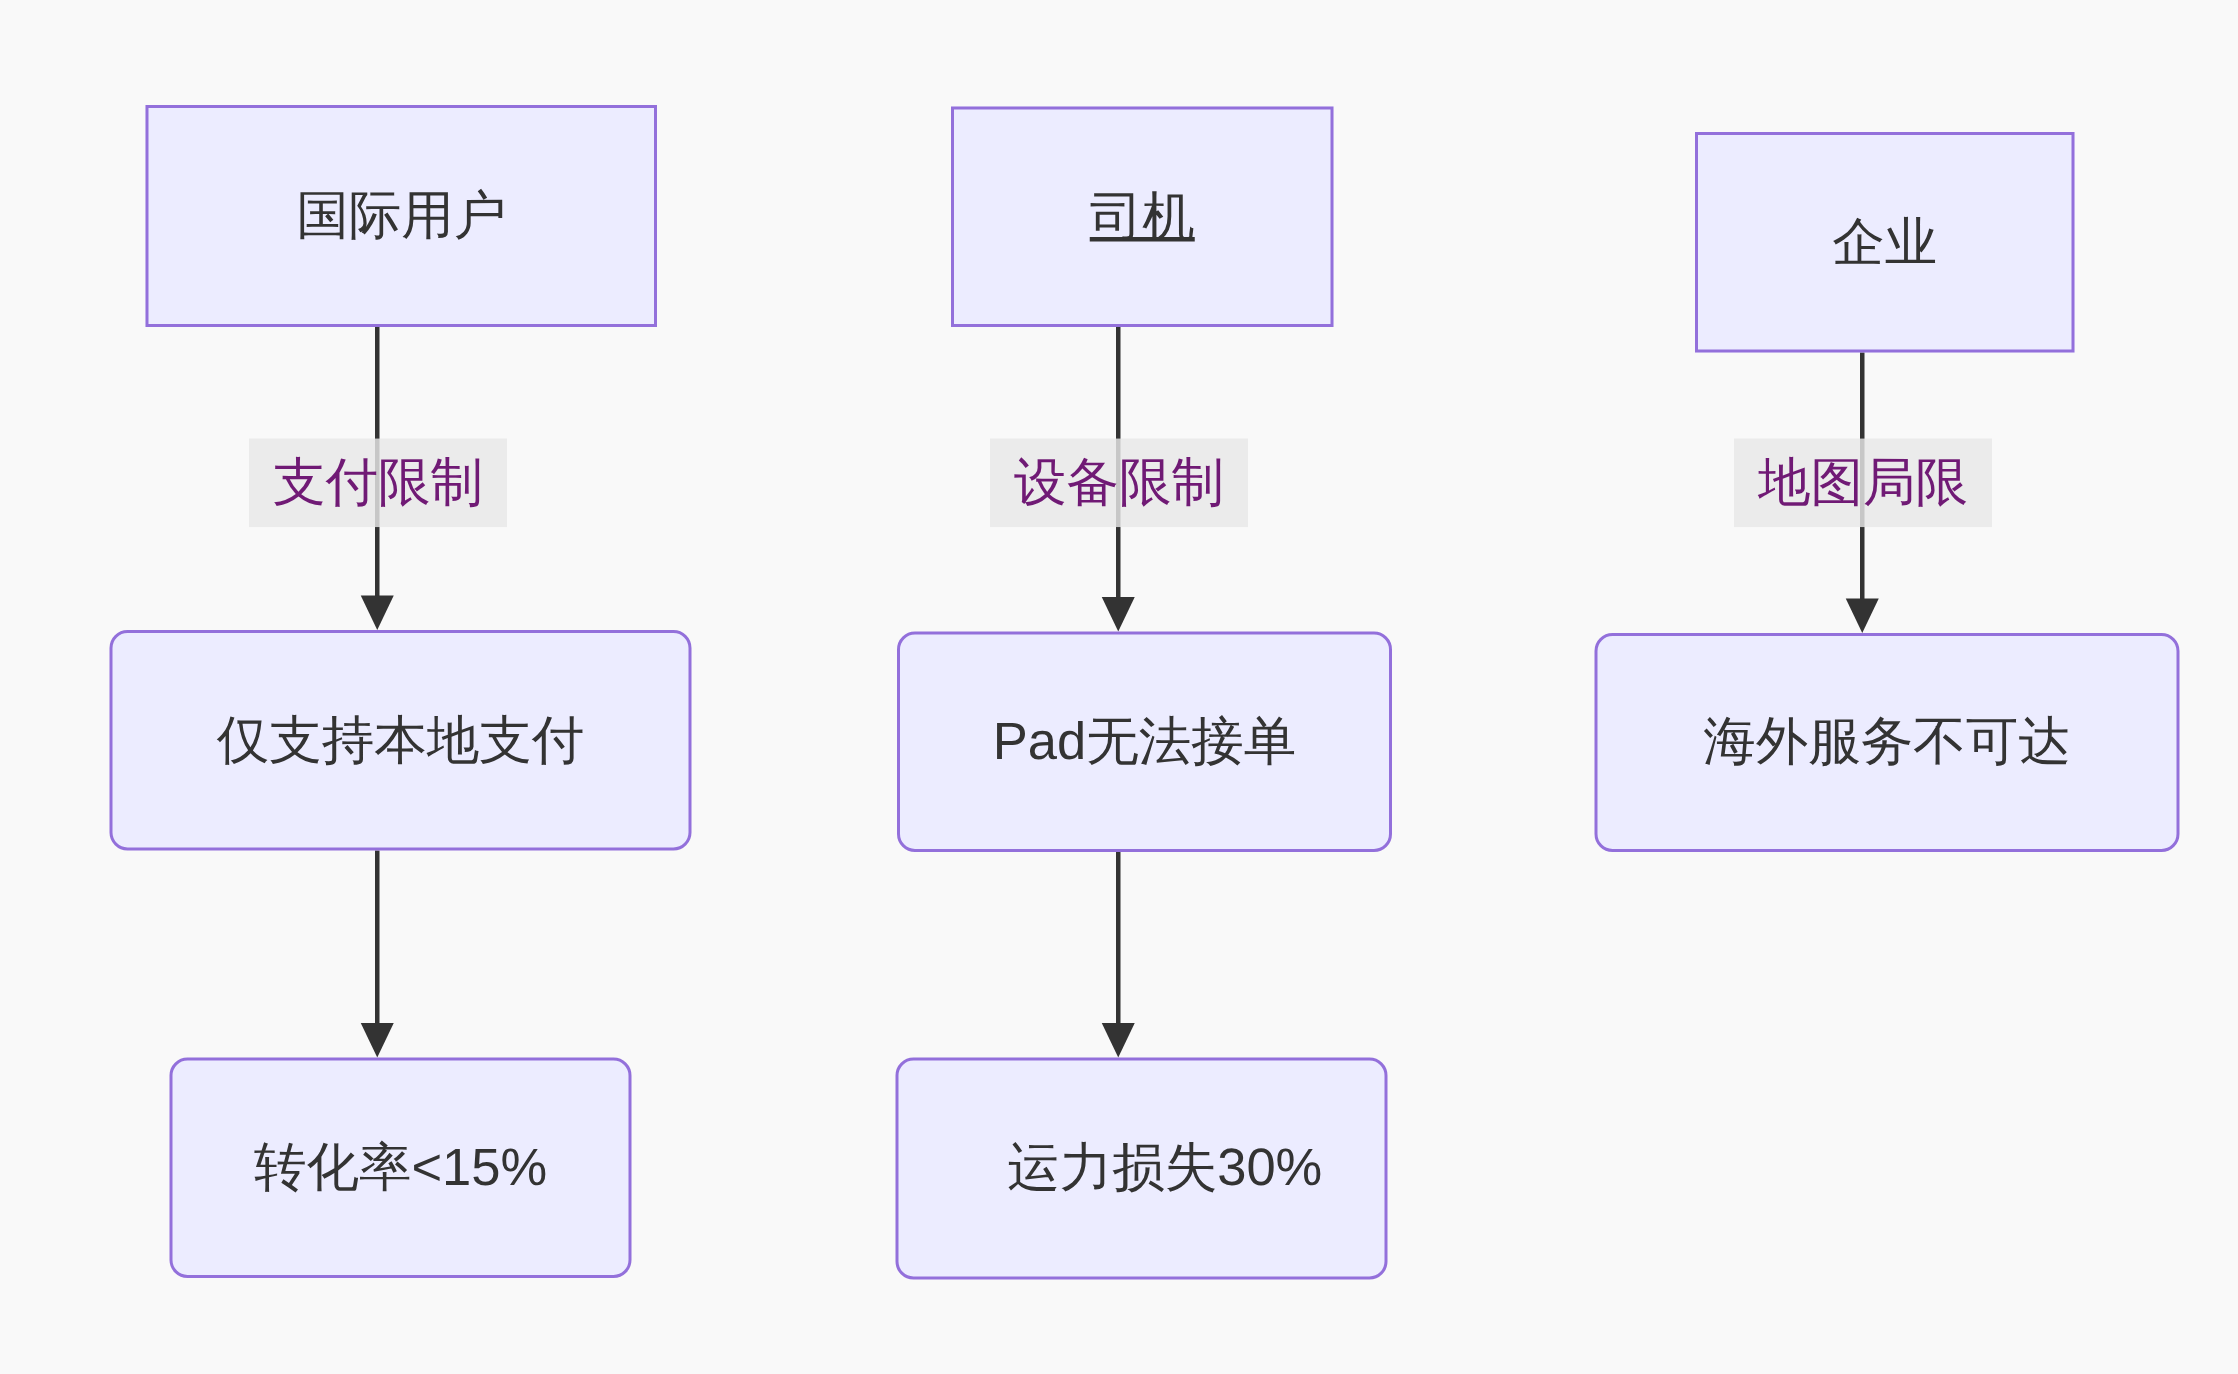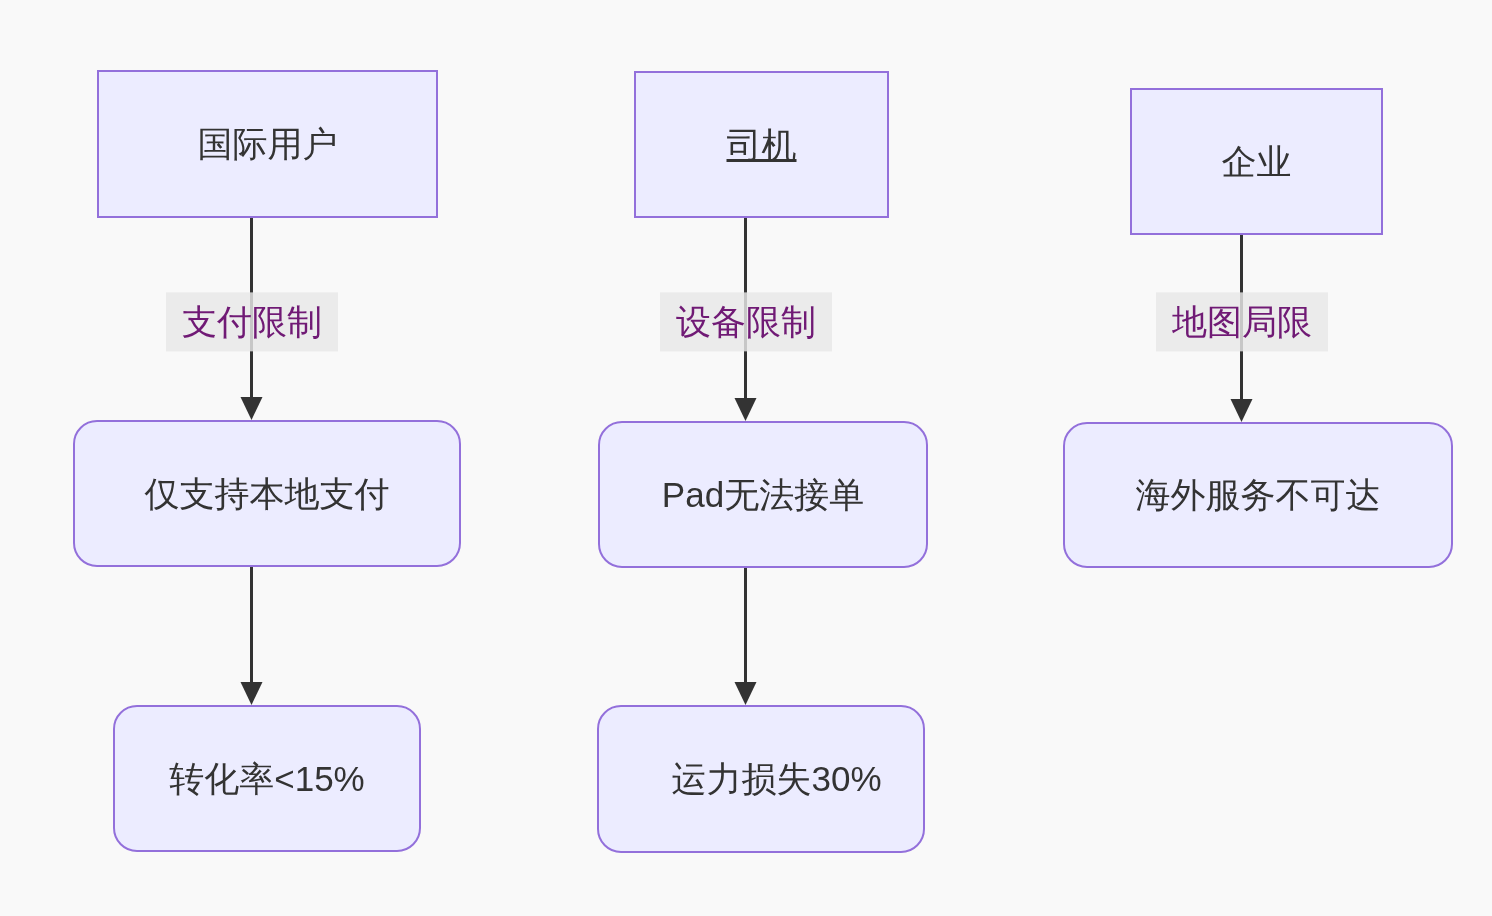--- a/index.html
+++ b/index.html
@@ -38,21 +38,21 @@
     font-size: 35px;
     display: flex;
     align-items: center;
     justify-content: center;
     text-align: center;
     line-height: 1.3;
     white-space: nowrap;
     margin-left: 16px;
   }
   .node.rounded {
-    border-radius: 24px;
+    border-radius: 12px;
   }
   .edge-label {
     position: absolute;
     transform: translate(-50%, -50%);
     background: rgba(232, 232, 232, 0.82);
     color: #701a75;
     font-size: 35px;
     line-height: 1.35;
     padding: 6px 16px;
     white-space: nowrap;

